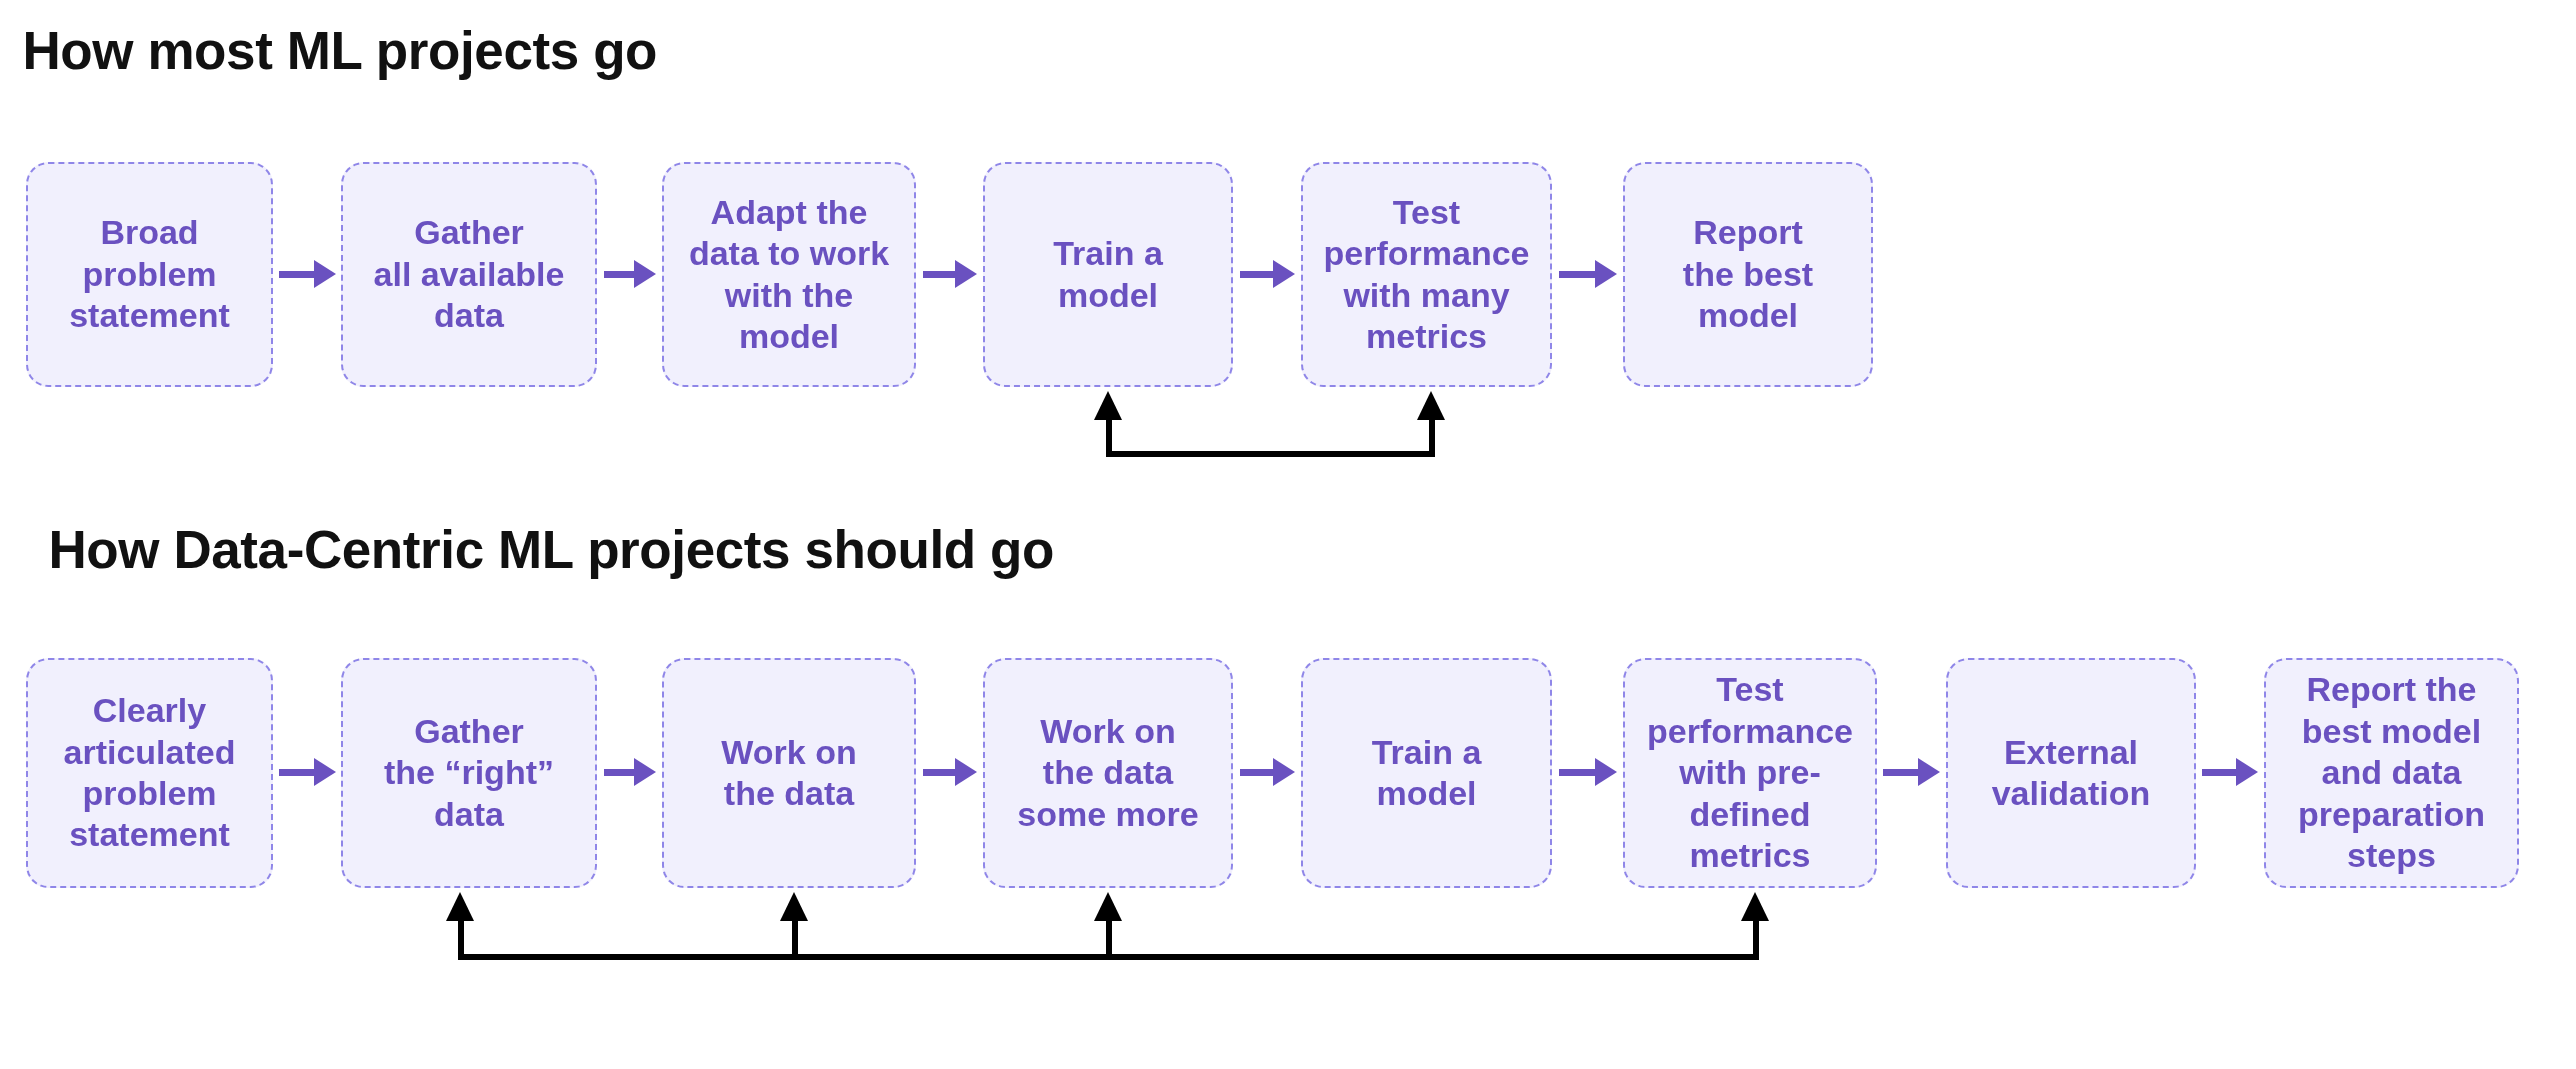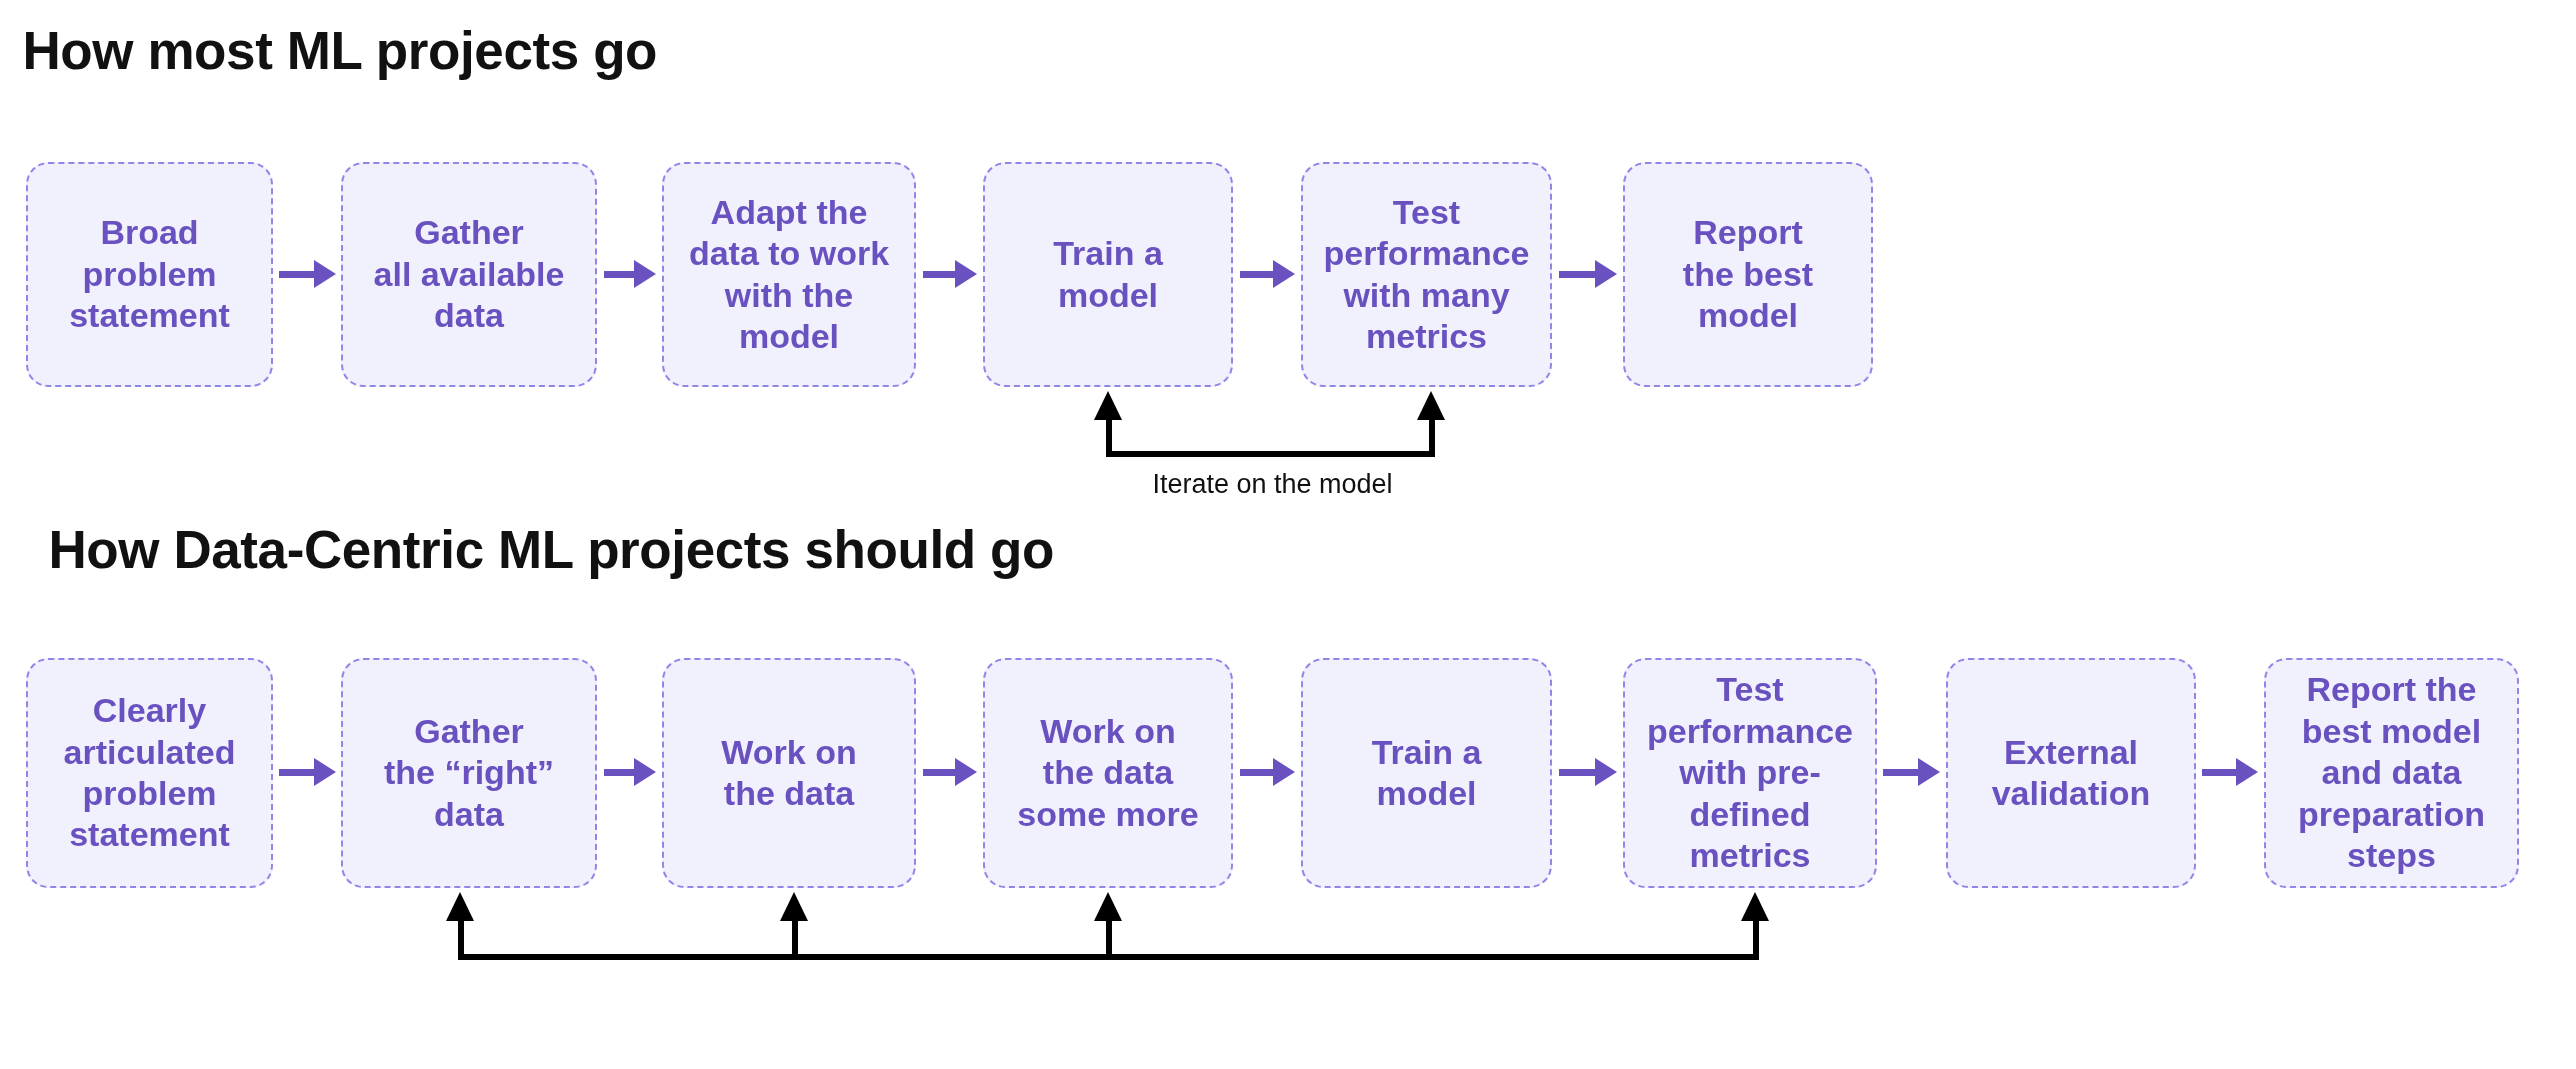--- a/index.html
+++ b/index.html
@@ -138,21 +138,20 @@
     <div class="head"></div>
   </div>
 
   <div class="loop" style="left:0px;top:0px;width:2576px;height:1070px;">
     <div class="hbar" style="left:1106px;top:451px;width:329px;"></div>
     <div class="stem" style="left:1106px;top:411px;height:43px;"></div>
     <div class="tip" style="left:1094px;top:391px;"></div>
     <div class="stem" style="left:1429px;top:411px;height:43px;"></div>
     <div class="tip" style="left:1417px;top:391px;"></div>
   </div>
-  <div class="loop-label" style="left:1006px;top:469px;width:533px;">Iterate on the model</div>
 
   <div class="section-title" id="title-2">How Data-Centric ML projects should go</div>
 
   <div class="flow-box" style="left:26px;top:658px;width:247px;height:230px;">
     <span class="box-label">Clearly
 articulated
 problem
 statement</span>
   </div>
   <div class="flow-box" style="left:341px;top:658px;width:256px;height:230px;">

